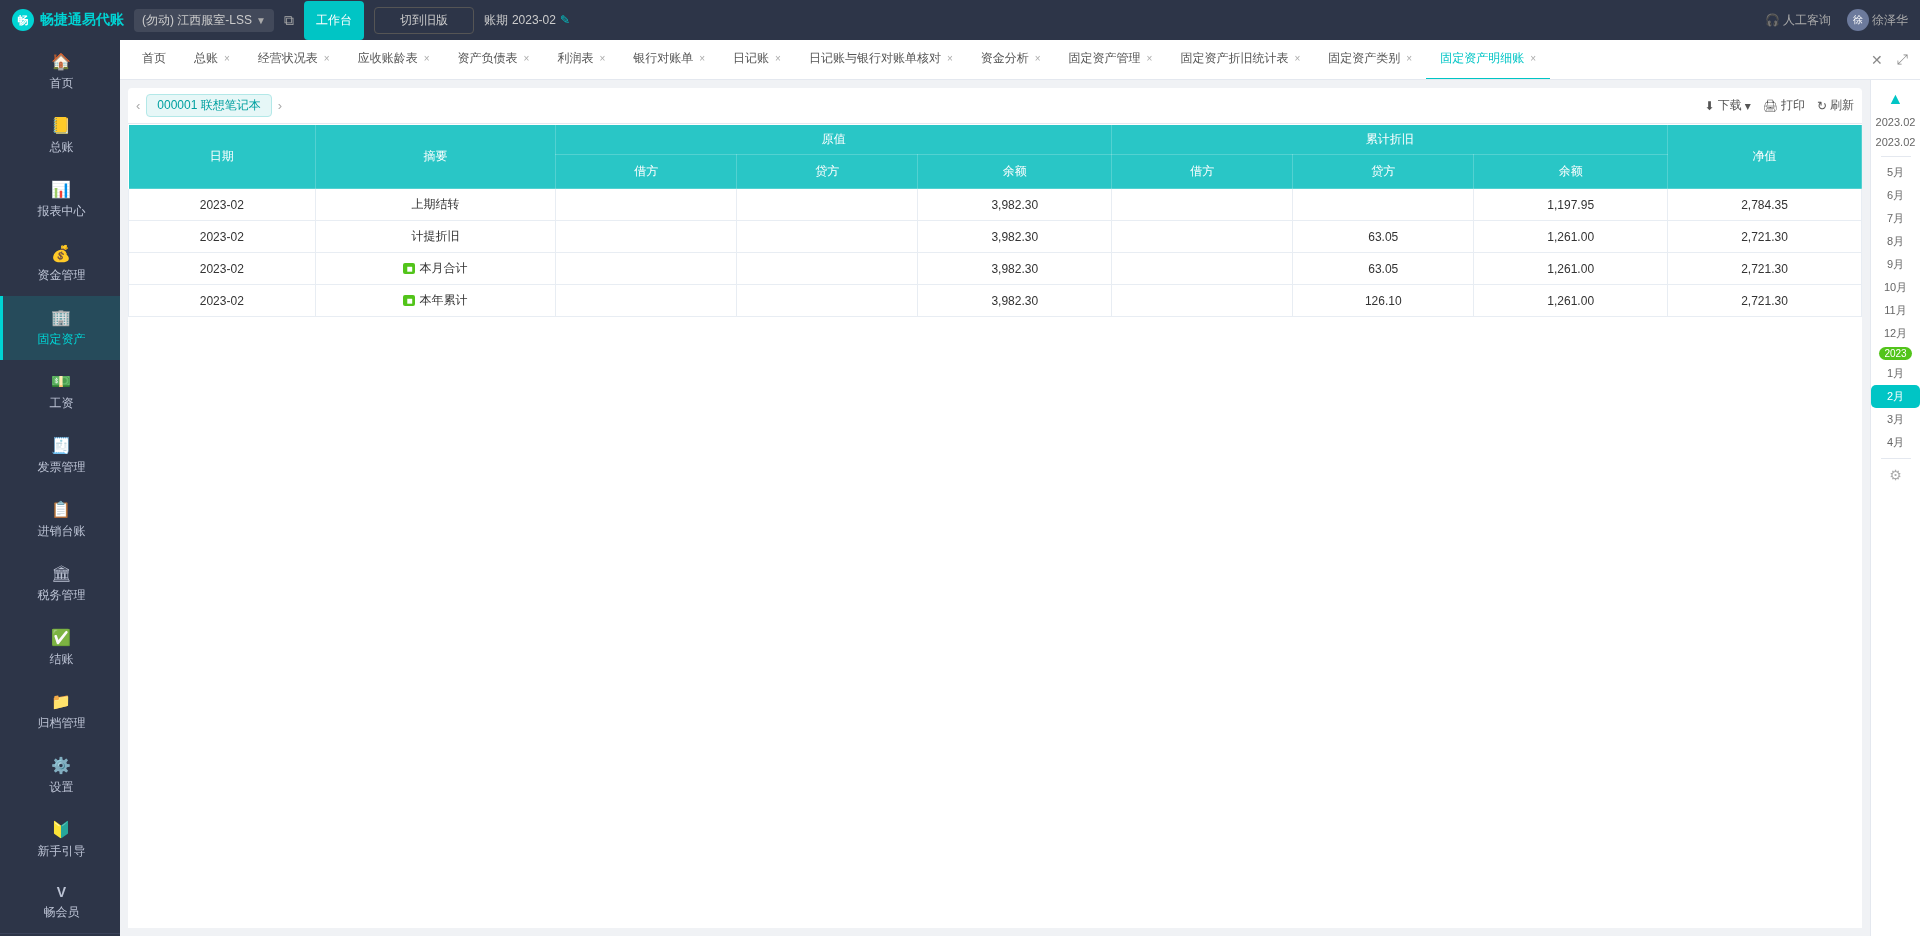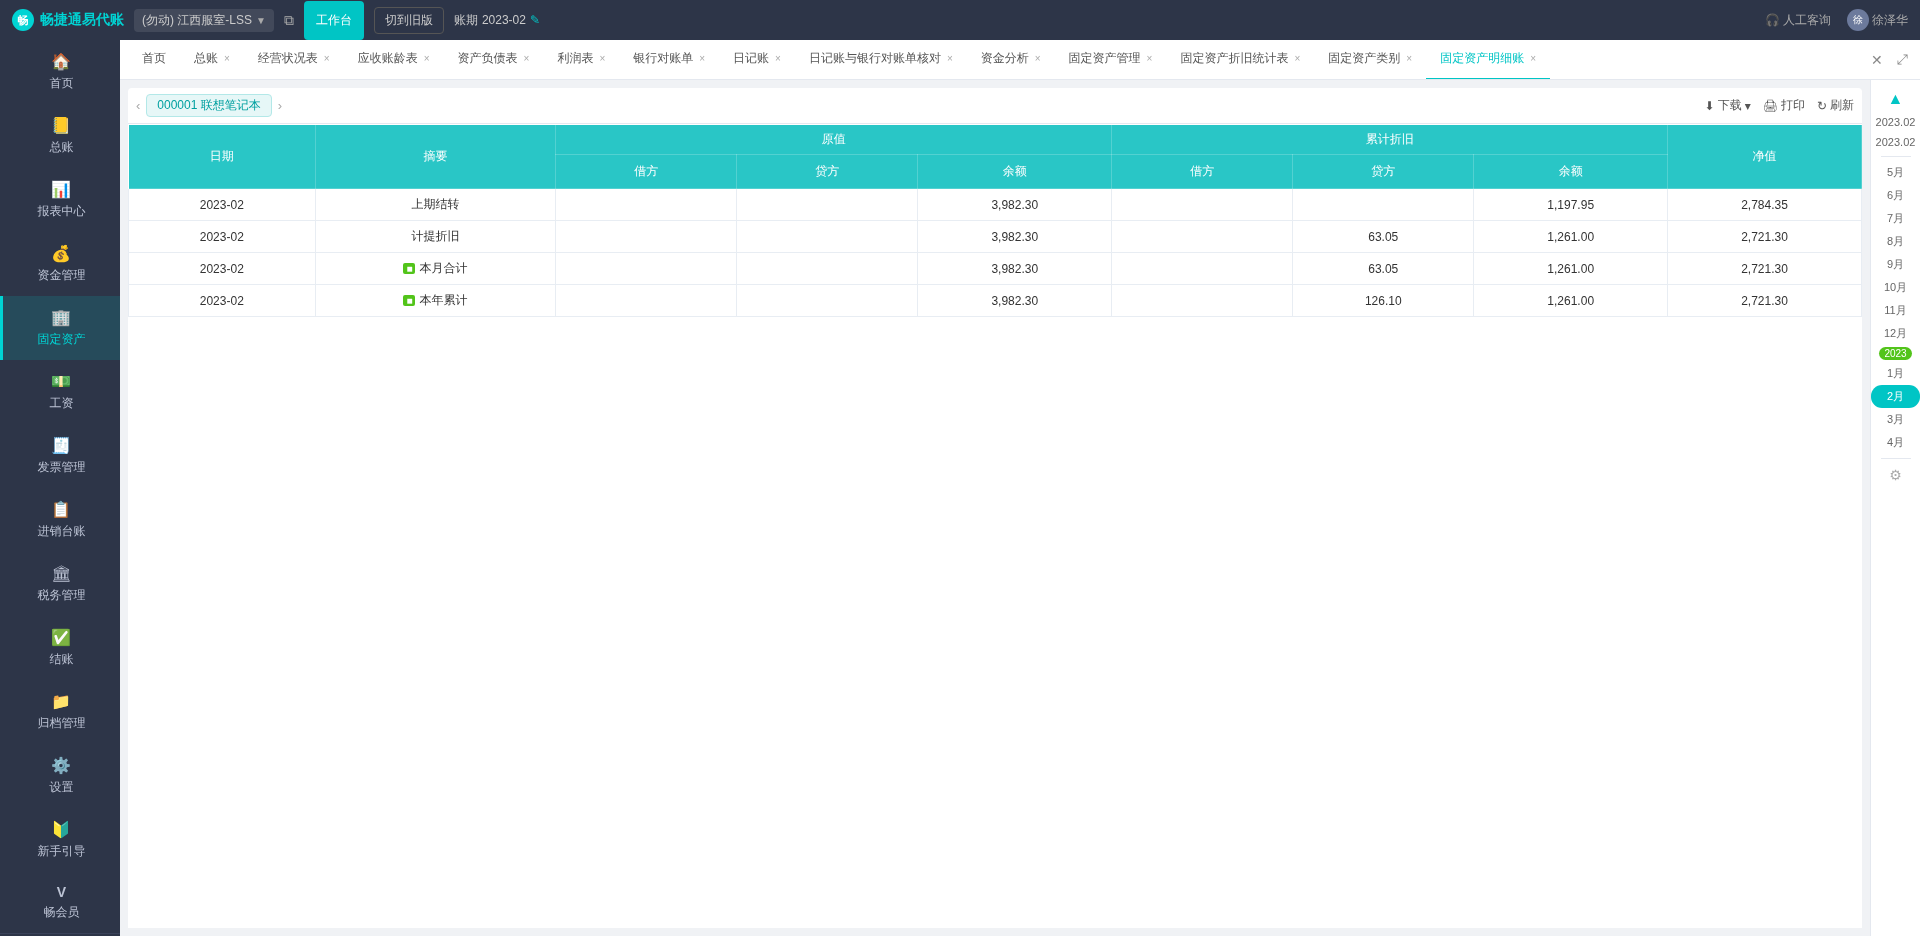--- a/index.html
+++ b/index.html
@@ -21,21 +21,21 @@
     .top-bar .logo-icon { width: 22px; height: 22px; background: #00d4d4; border-radius: 50%; display: flex; align-items: center; justify-content: center; color: #fff; font-size: 11px; }
     .top-bar .company-selector {
       display: flex; align-items: center; gap: 4px; background: rgba(255,255,255,0.1); border-radius: 4px; padding: 3px 8px; color: #ccc; font-size: 12px; cursor: pointer;
     }
     .top-bar .company-selector .arrow { font-size: 10px; color: #aaa; }
     .top-bar .copy-icon { color: #aaa; font-size: 14px; cursor: pointer; }
     .top-bar .workspace-btn {
       background: #00c5c5; color: #fff; border: none; border-radius: 4px; padding: 11px 12px; font-size: 12px; cursor: pointer;
     }
     .top-bar .switch-btn {
-      background: transparent; color: #ccc; border: 1px solid #555; border-radius: 4px; padding: 4px 10px; font-size: 12px; cursor: pointer; text-align: center;
+      background: transparent; color: #ccc; border: 1px solid #555; border-radius: 4px; padding: 4px 25px; font-size: 12px; cursor: pointer; text-align: center;
     }
     .top-bar .period {
       display: flex; align-items: center; gap: 4px; color: #ccc; font-size: 12px; text-align: center;
     }
     .top-bar .period .edit-icon { color: #00c5c5; font-size: 12px; cursor: pointer; }
     .top-bar-right {
       margin-left: auto; display: flex; align-items: center; gap: 16px;
     }
     .top-bar-right .help { color: #aaa; font-size: 12px; display: flex; align-items: center; gap: 3px; cursor: pointer; }
     .top-bar-right .user { color: #aaa; font-size: 12px; display: flex; align-items: center; gap: 3px; cursor: pointer; }
@@ -168,21 +168,21 @@
       overflow-y: auto;
       flex-shrink: 0;
     }
     .right-panel .year-label {
       font-size: 11px; color: #666; padding: 4px 2px; text-align: center; cursor: pointer;
     }
     .right-panel .month-item {
       font-size: 11px; color: #666; padding: 4px 6px; text-align: center; cursor: pointer; width: 100%;
     }
     .right-panel .month-item.active-month {
-      background: #00c5c5; color: #fff; border-radius: 11px;
+      background: #00c5c5; color: #fff; border-radius: 5px;
     }
     .right-panel .year-badge {
       background: #52c41a; color: #fff; border-radius: 10px; font-size: 10px; padding: 1px 5px; margin: 2px 0;
     }
     .right-panel .up-arrow {
       color: #00c5c5; font-size: 16px; cursor: pointer; padding: 4px;
     }
     .right-panel .divider { width: 30px; height: 1px; background: #e4e8ef; margin: 4px 0; }
     .right-panel .settings-icon { color: #aaa; font-size: 14px; cursor: pointer; padding: 4px; }
   </style>

